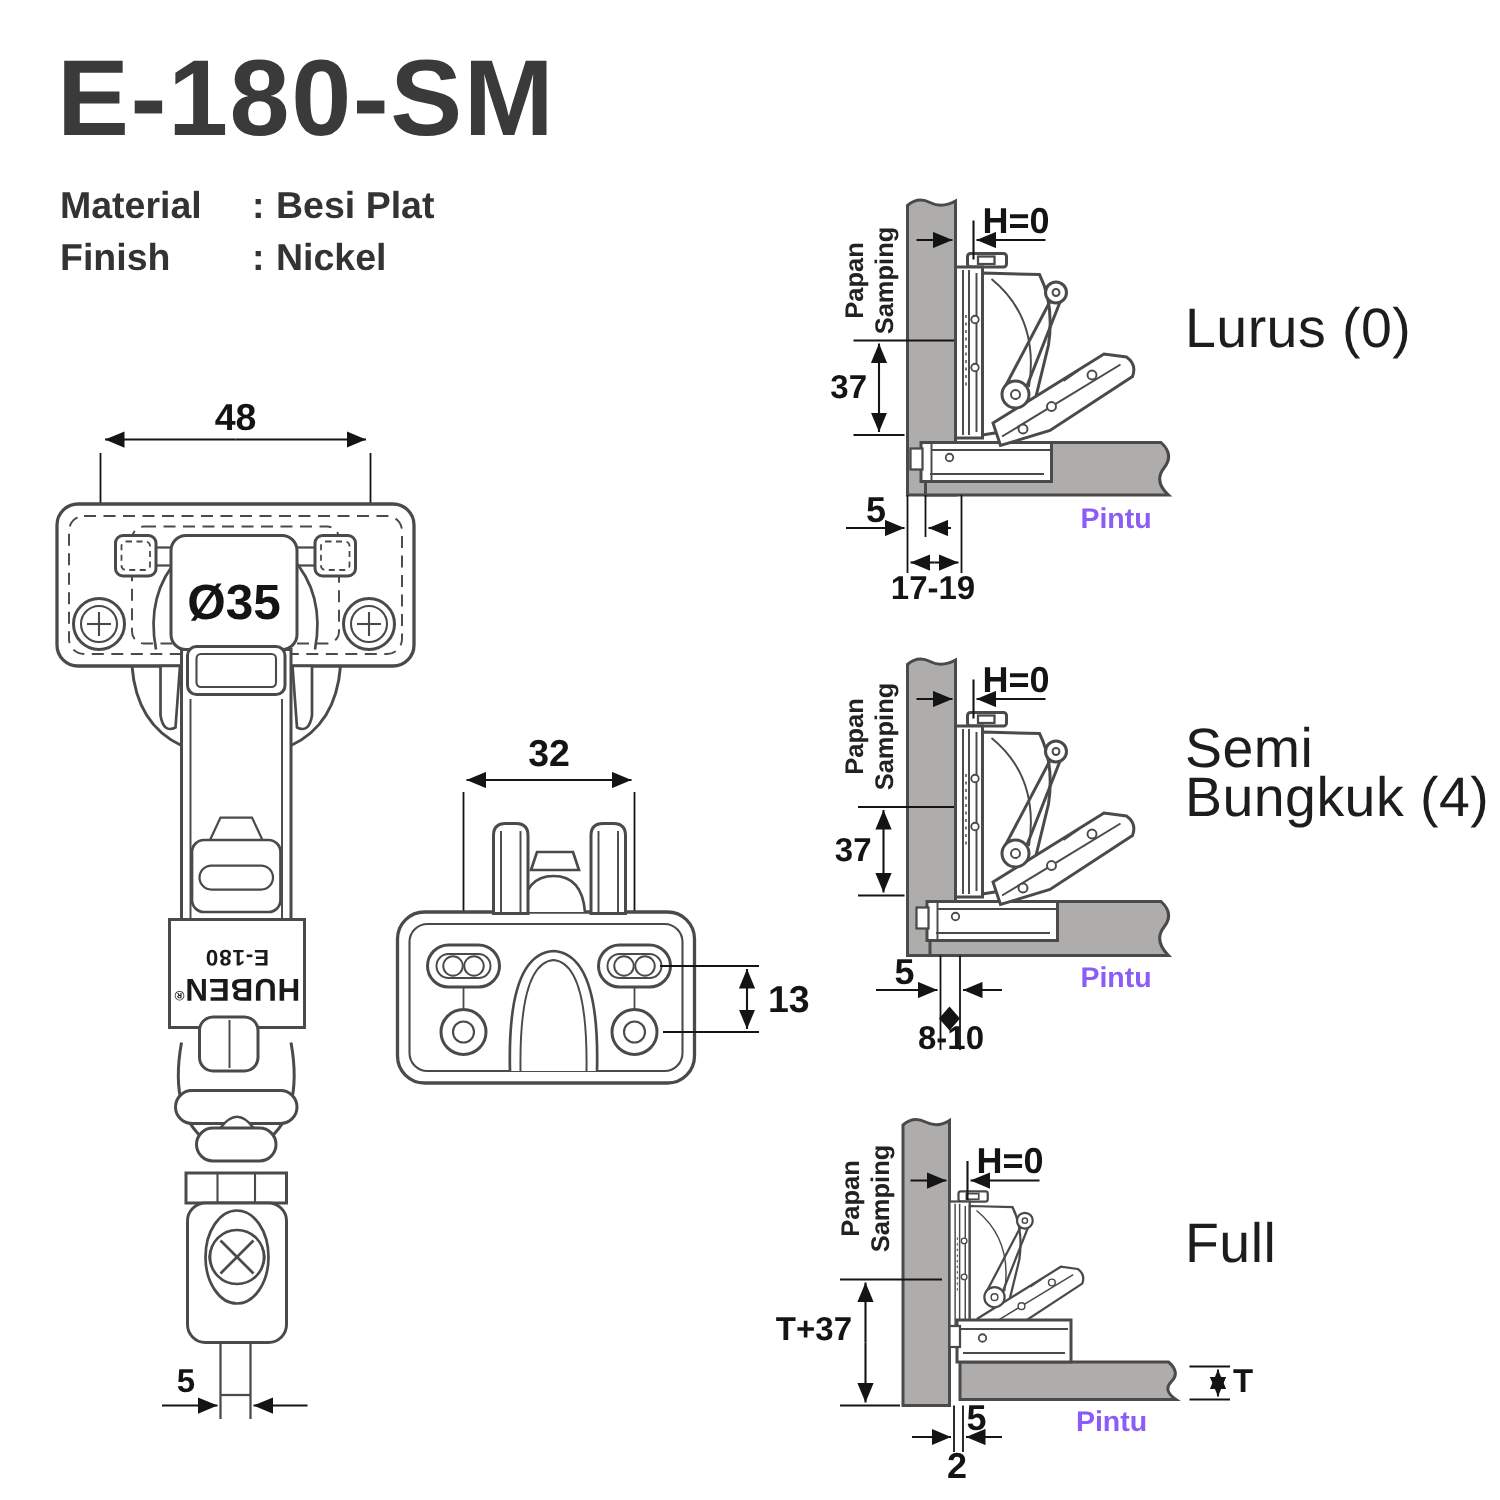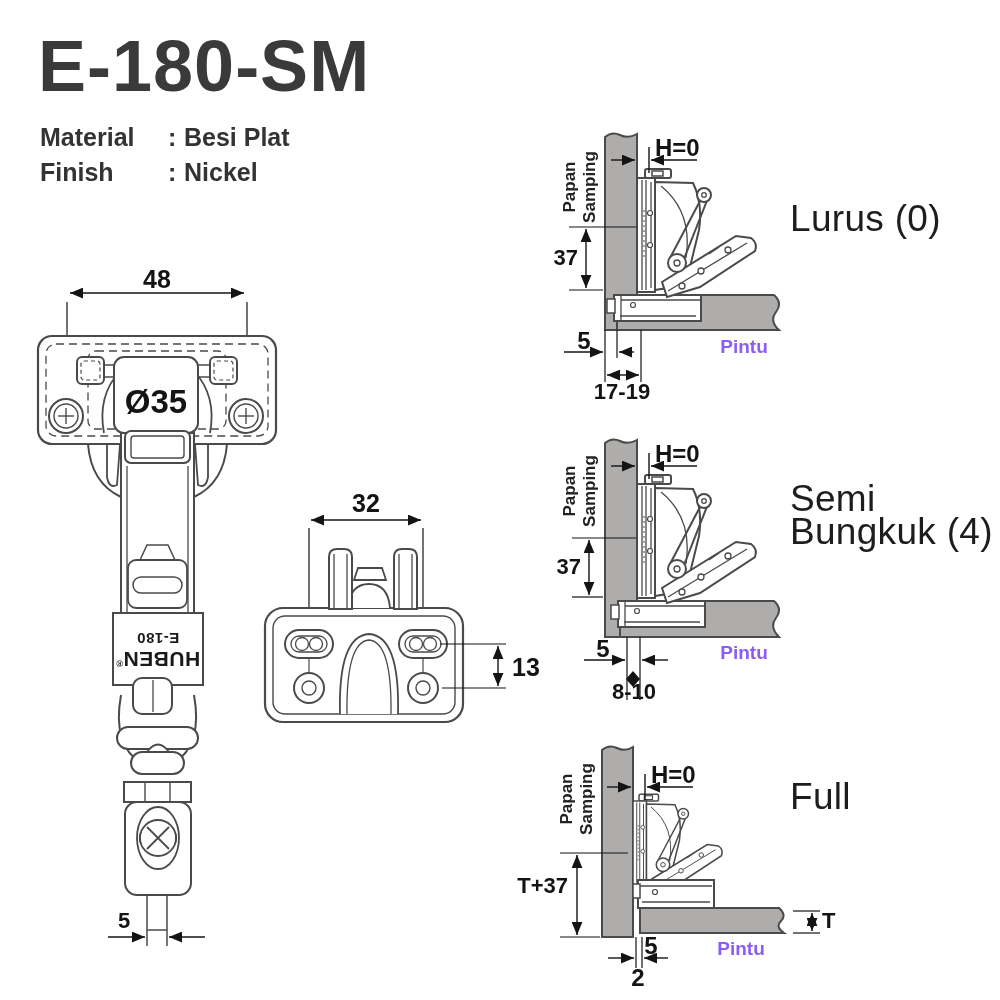--- a/index.html
+++ b/index.html
@@ -322,17 +322,17 @@
   <div class="panel-label" style="left:577px;top:799px;">
     <div>Papan</div>
     <div>Samping</div>
   </div>
   <span class="lbl dim21 anch-l" style="left:651px;top:775px;">H=0</span>
   <span class="lbl dim22 anch-r" style="left:568px;top:886px;">T+37</span>
   <span class="lbl dim21 anch-c" style="left:651px;top:946px;">5</span>
   <span class="lbl dim21 anch-c" style="left:638px;top:978px;">2</span>
   <span class="lbl dim22 anch-l" style="left:822px;top:921px;">T</span>
   <span class="door-label" style="left:741px;top:949px;">Pintu</span>
-  <div class="diagram-title" style="left:790px;top:780px;">
+  <div class="diagram-title" style="left:790px;top:812px;">
     <div>Full</div>
   </div>
 
 </div>
 
 </body></html>

